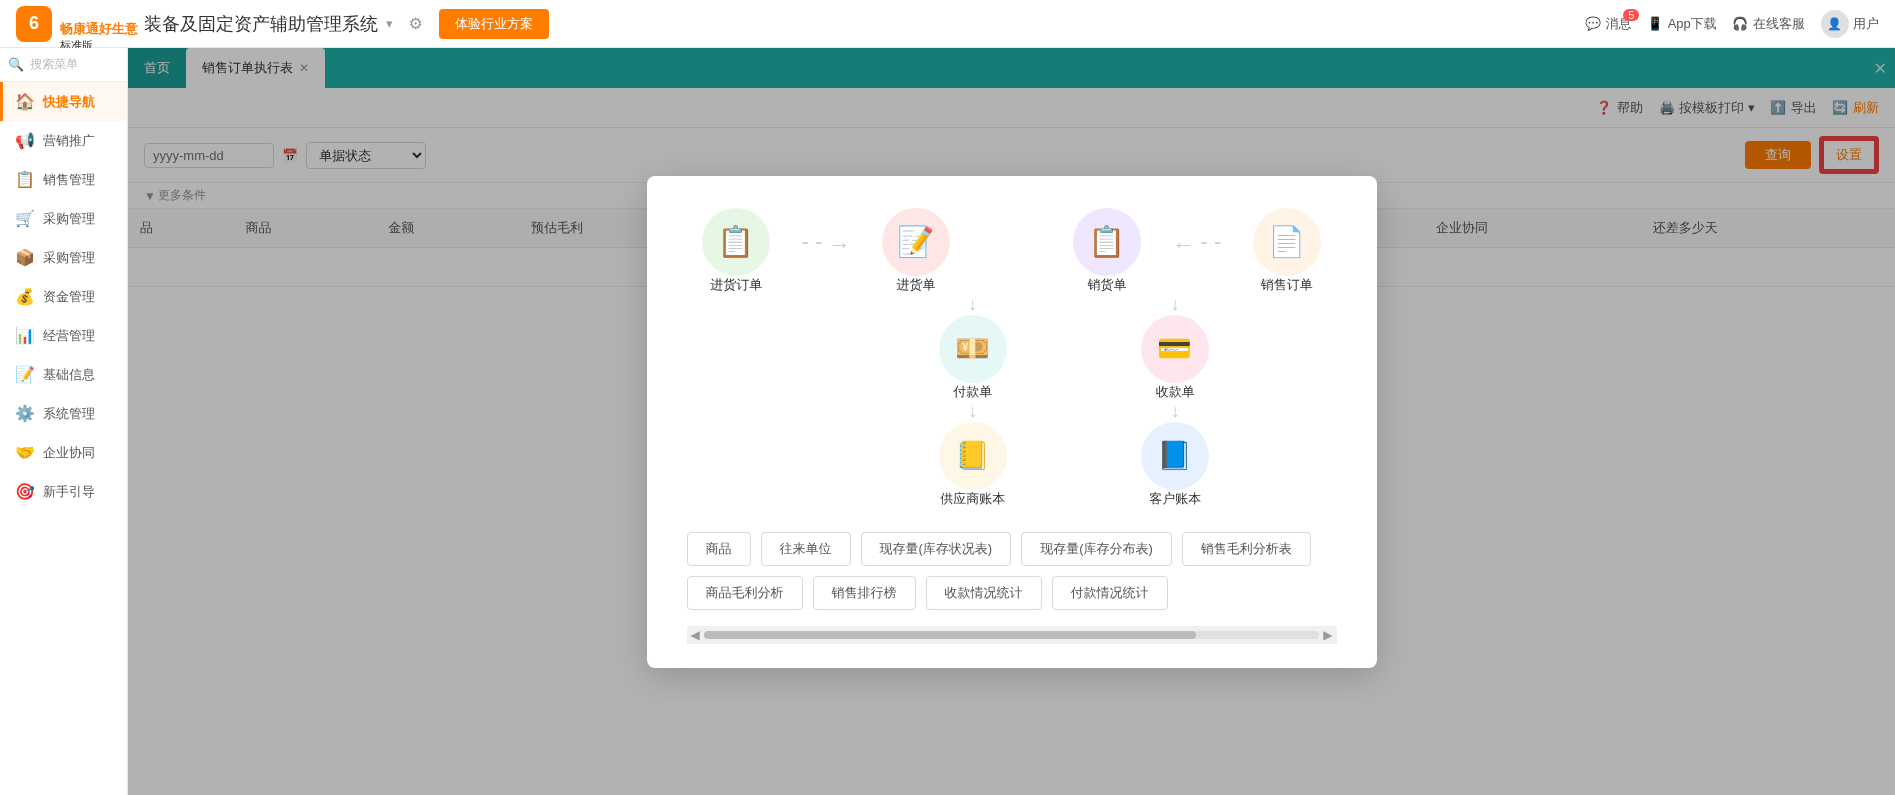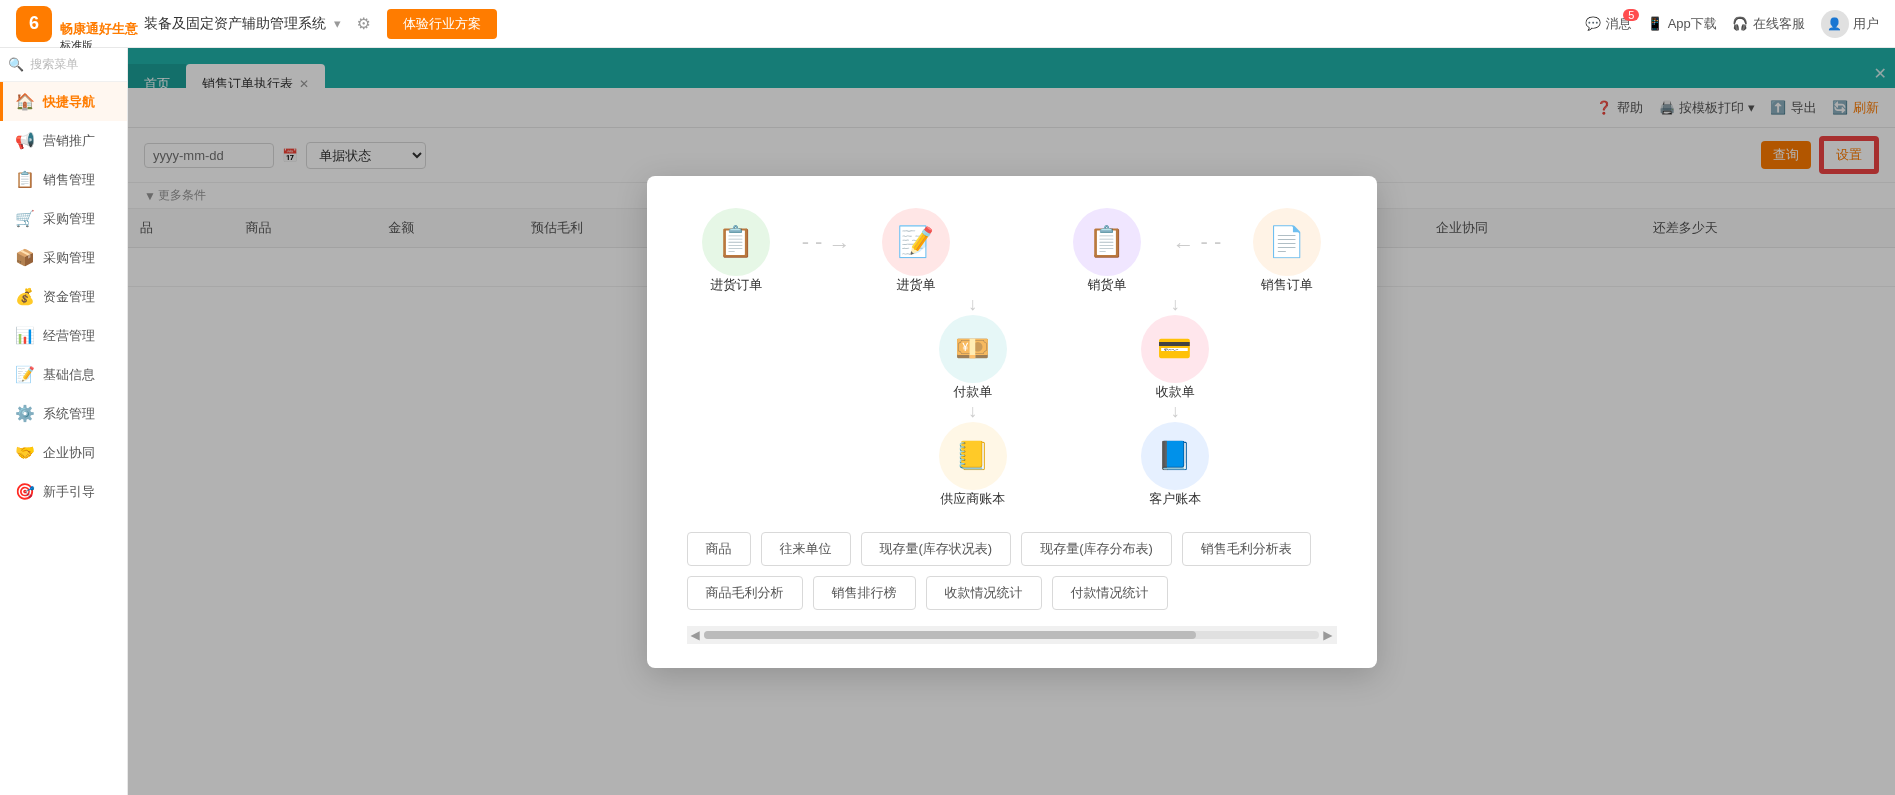--- a/index.html
+++ b/index.html
@@ -11,31 +11,31 @@
     .main-area { display: flex; flex: 1; overflow: hidden; }
     .sidebar { width: 128px; background: #fff; border-right: 1px solid #e8e8e8; display: flex; flex-direction: column; flex-shrink: 0; }
     .content-area { flex: 1; display: flex; flex-direction: column; overflow: hidden; position: relative; }
 
     
     .top-logo { display: flex; align-items: center; gap: 8px; width: 128px; flex-shrink: 0; }
     .logo-icon { width: 36px; height: 36px; background: #ff7c00; border-radius: 8px; display: flex; align-items: center; justify-content: center; color: #fff; font-size: 18px; font-weight: bold; }
     .logo-text { font-size: 11px; color: #333; line-height: 1.3; margin-top: 27px; }
     .logo-text .line1 { color: #ff7c00; font-weight: bold; font-size: 13px; }
     .system-name { flex: 1; display: flex; align-items: center; gap: 8px; }
-    .system-title { font-size: 14px; color: #333; font-weight: 500; }
+    .system-title { font-size: 18px; color: #333; font-weight: 500; }
     .system-title-dropdown { color: #999; cursor: pointer; }
     .settings-icon { color: #999; cursor: pointer; font-size: 16px; margin-left: 8px; }
     .trial-btn { background: #ff7c00; color: #fff; border: none; border-radius: 4px; padding: 6px 16px; cursor: pointer; font-size: 13px; margin-left: 8px; }
     .top-right { margin-left: auto; display: flex; align-items: center; gap: 16px; }
     .top-right-item { display: flex; align-items: center; gap: 4px; color: #555; cursor: pointer; font-size: 13px; position: relative; }
     .badge { background: #ff4d4f; color: #fff; border-radius: 10px; padding: 0 5px; font-size: 11px; position: absolute; top: -6px; right: -8px; }
     .user-avatar { width: 28px; height: 28px; border-radius: 50%; background: #e0e0e0; display: flex; align-items: center; justify-content: center; font-size: 12px; color: #666; }
 
     
-    .tab-bar { height: 40px; background: #20b2aa; display: flex; align-items: flex-start; padding: 16px 0; flex-shrink: 0; }
+    .tab-bar { height: 40px; background: #20b2aa; display: flex; align-items: center; padding: 0 0; flex-shrink: 0; }
     .tab-item { height: 40px; display: flex; align-items: center; padding: 0 16px; cursor: pointer; color: rgba(255,255,255,0.85); font-size: 13px; gap: 6px; }
     .tab-item.home { background: rgba(0,0,0,0.1); color: #fff; }
     .tab-item.active { background: #fff; color: #333; border-radius: 4px 4px 0 0; }
     .tab-close { color: #999; font-size: 12px; cursor: pointer; }
     .tab-bar-close { margin-left: auto; margin-right: 8px; color: rgba(255,255,255,0.8); cursor: pointer; font-size: 16px; }
 
     
     .sidebar-search { padding: 8px; border-bottom: 1px solid #f0f0f0; display: flex; align-items: center; gap: 6px; color: #999; cursor: pointer; }
     .sidebar-nav-item { display: flex; align-items: center; gap: 8px; padding: 10px 12px; cursor: pointer; color: #555; font-size: 13px; border-left: 3px solid transparent; }
     .sidebar-nav-item.active { background: #fff7f0; color: #ff7c00; border-left-color: #ff7c00; font-weight: bold; }
@@ -44,21 +44,21 @@
     
     .content-toolbar { height: 40px; background: #fff; border-bottom: 1px solid #e8e8e8; display: flex; align-items: center; padding: 0 16px; gap: 16px; flex-shrink: 0; }
     .toolbar-btn { display: flex; align-items: center; gap: 4px; color: #555; cursor: pointer; font-size: 13px; }
     .toolbar-btn.orange { color: #ff7c00; }
 
     
     .filter-row { background: #fff; padding: 8px 16px; display: flex; align-items: center; gap: 8px; flex-shrink: 0; border-bottom: 1px solid #f0f0f0; }
     .filter-date { border: 1px solid #d9d9d9; border-radius: 4px; padding: 4px 8px; font-size: 13px; color: #bbb; background: #fff; outline: none; width: 130px; }
     .filter-select { border: 1px solid #d9d9d9; border-radius: 4px; padding: 4px 8px; font-size: 13px; color: #333; background: #fff; outline: none; width: 120px; }
     .filter-cal-icon { color: #999; cursor: pointer; }
-    .query-btn { background: #ff7c00; color: #fff; border: none; border-radius: 4px; padding: 5px 12px; cursor: pointer; font-size: 13px; }
+    .query-btn { background: #ff7c00; color: #fff; border: none; border-radius: 4px; padding: 5px 20px; cursor: pointer; font-size: 13px; }
     .setting-btn { background: #fff; color: #ff7c00; border: 5px solid #ef4444; border-radius: 4px; padding: 5px 12px; cursor: pointer; font-size: 13px; }
     .more-conditions { color: #999; cursor: pointer; font-size: 12px; display: flex; align-items: center; gap: 2px; }
 
     
     .table-container { flex: 1; overflow: auto; background: #fff; }
     .data-table { width: 100%; border-collapse: collapse; font-size: 13px; }
     .data-table th { background: #fafafa; border-bottom: 1px solid #e8e8e8; padding: 10px 12px; text-align: left; color: #555; font-weight: 500; white-space: nowrap; }
     .data-table td { border-bottom: 1px solid #f0f0f0; padding: 10px 12px; color: #333; white-space: nowrap; }
     .no-data { text-align: center; padding: 60px; color: #999; }
 

